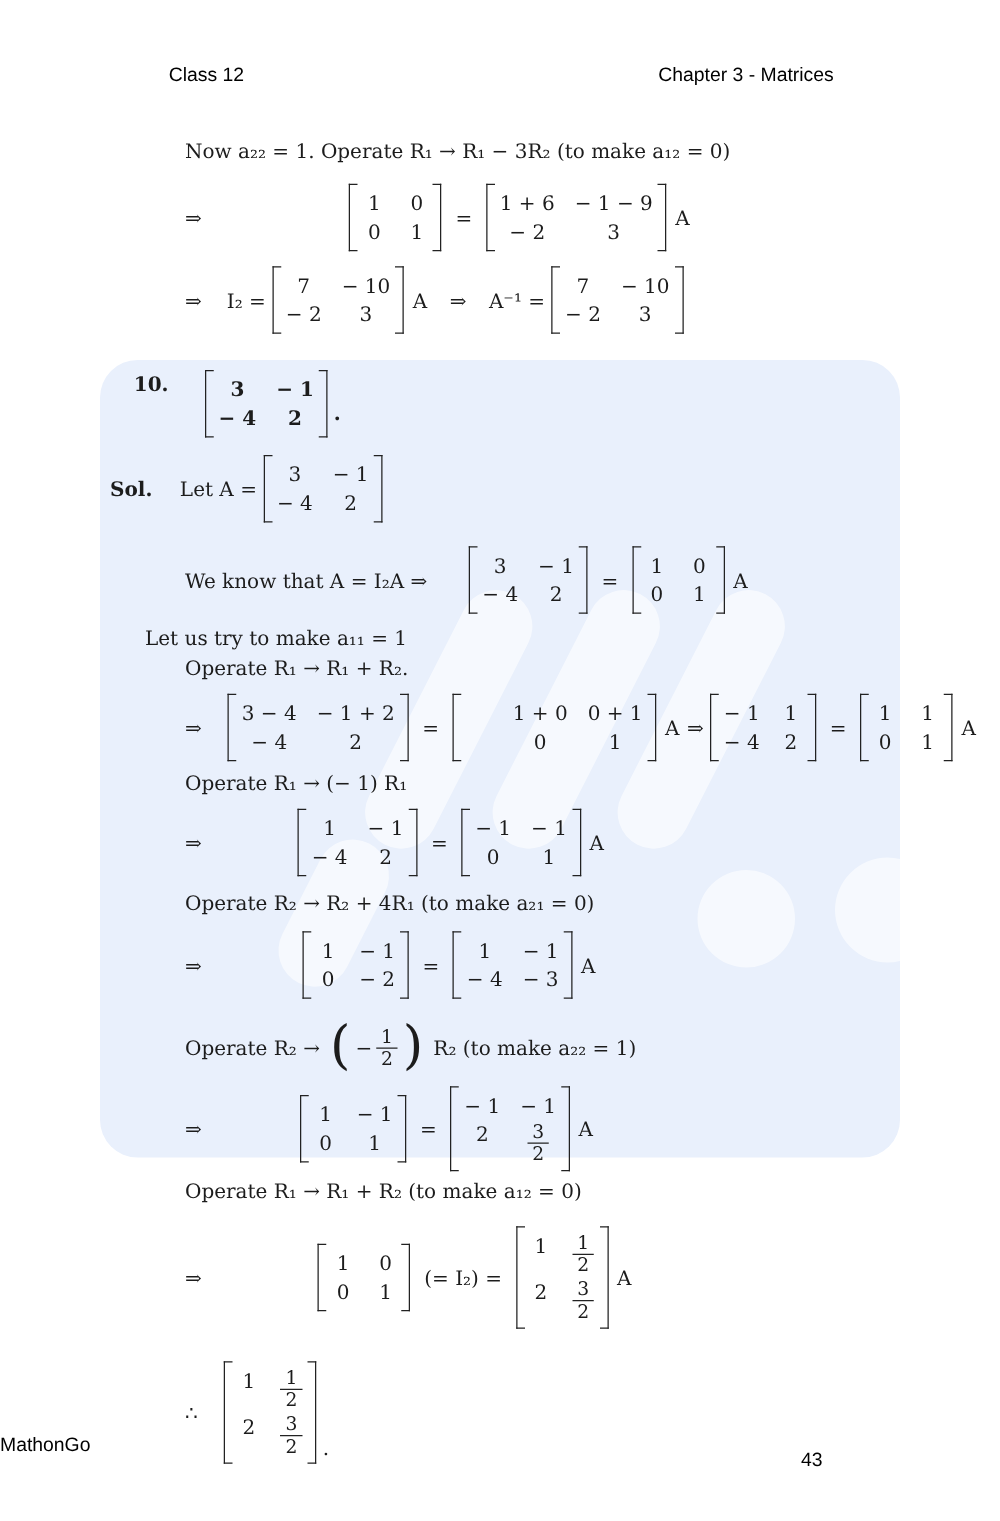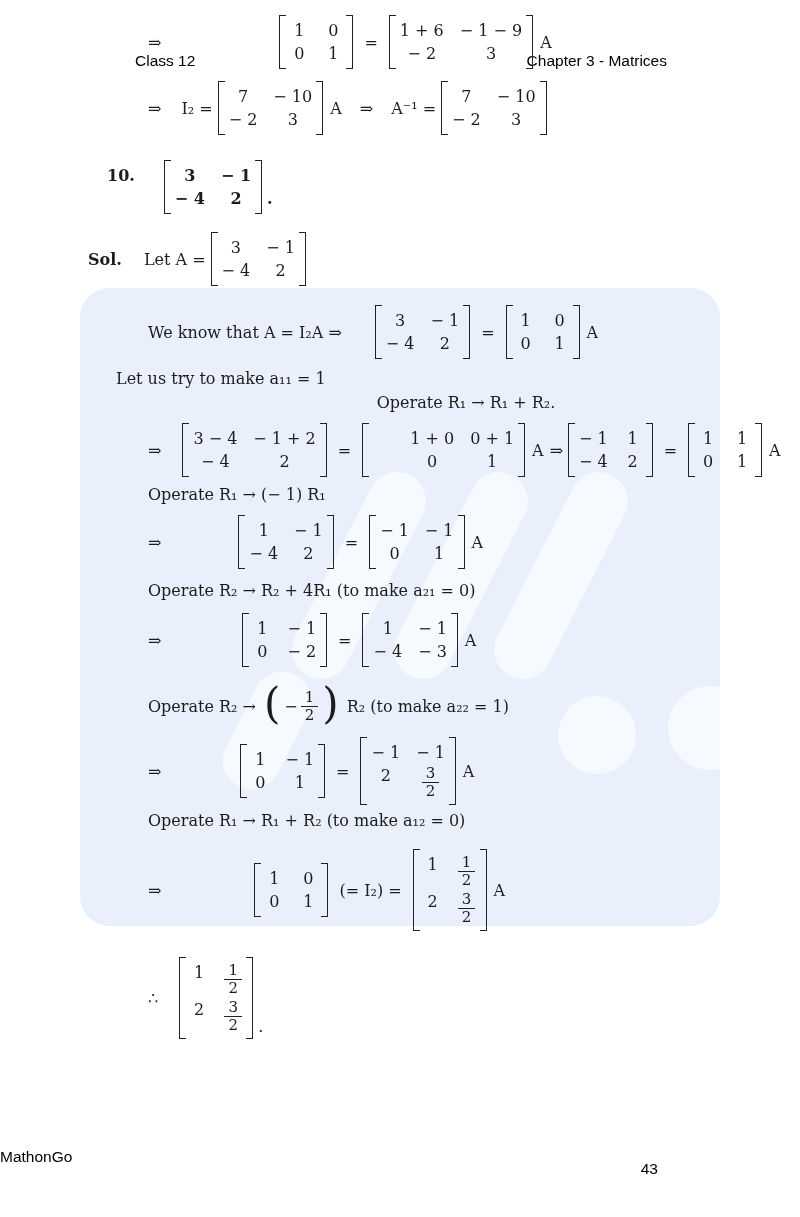--- a/index.html
+++ b/index.html
@@ -51,20 +51,21 @@
     <div class="wm bar" style="left:250px;top:175px;"></div>
     <div class="wm bar" style="left:352px;top:175px;"></div>
     <div class="wm bar" style="left:452px;top:175px;"></div>
     <div class="wm bar" style="left:158px;top:380px;height:125px;"></div>
     <div class="wm dot" style="left:478px;top:408px;width:78px;height:78px;"></div>
     <div class="wm dot" style="left:588px;top:398px;width:84px;height:84px;"></div>
   </div>
 
   <div class="content">
 
+    <div class="txt" style="margin:110px 0 0 148px;">Now a₂₂ = 1. Operate R₁ → R₁ − 3R₂ (to make a₁₂ = 0)</div>
 
     <div class="row" style="margin:14px 0 0 148px;height:56px;">
       <span class="arrow">⇒</span>
       <span style="width:113px;"></span>
       <span class="matrix" style="grid-template-columns: repeat(2, auto);">
           <span class="mcell">1</span>
           <span class="mcell">0</span>
           <span class="mcell">0</span>
           <span class="mcell">1</span>
         </span>
@@ -94,21 +95,21 @@
       <span style="width:18px;"></span>
       <span>A⁻¹ =</span>
       <span class="matrix" style="grid-template-columns: repeat(2, auto);">
           <span class="mcell">7</span>
           <span class="mcell">− 10</span>
           <span class="mcell">− 2</span>
           <span class="mcell">3</span>
         </span>
     </div>
 
-    <div class="row" style="margin:24px 11px 0 107px;height:58px;align-items:flex-start;">
+    <div class="row" style="margin:24px 11px 0 107px;height:58px;align-items:flex-end;">
       <span class="b" style="align-self:flex-start;padding-top:6px;">10.</span>
       <span style="width:24px;"></span>
       <span class="matrix b" style="grid-template-columns: repeat(2, auto);">
           <span class="mcell">3</span>
           <span class="mcell">− 1</span>
           <span class="mcell">− 4</span>
           <span class="mcell">2</span>
         </span>
       <span class="period b">.</span>
     </div>
@@ -138,21 +139,21 @@
       <span class="matrix" style="grid-template-columns: repeat(2, auto);">
           <span class="mcell">1</span>
           <span class="mcell">0</span>
           <span class="mcell">0</span>
           <span class="mcell">1</span>
         </span>
       <span class="sfx">A</span>
     </div>
 
     <div class="txt" style="margin:8px 0 0 116px;">Let us try to make a₁₁ = 1</div>
-    <div class="txt" style="margin:2px 16px 0 148px;text-align:center;">Operate R₁ → R₁ + R₂.</div>
+    <div class="txt" style="margin:2px 16px 0 148px;">Operate R₁ → R₁ + R₂.</div>
 
     <div class="row" style="margin:8px 0 0 148px;height:56px;">
       <span class="arrow">⇒</span>
       <span style="width:16px;"></span>
       <span class="matrix" style="grid-template-columns: repeat(2, auto);">
           <span class="mcell">3 − 4</span>
           <span class="mcell">− 1 + 2</span>
           <span class="mcell">− 4</span>
           <span class="mcell">2</span>
         </span>

